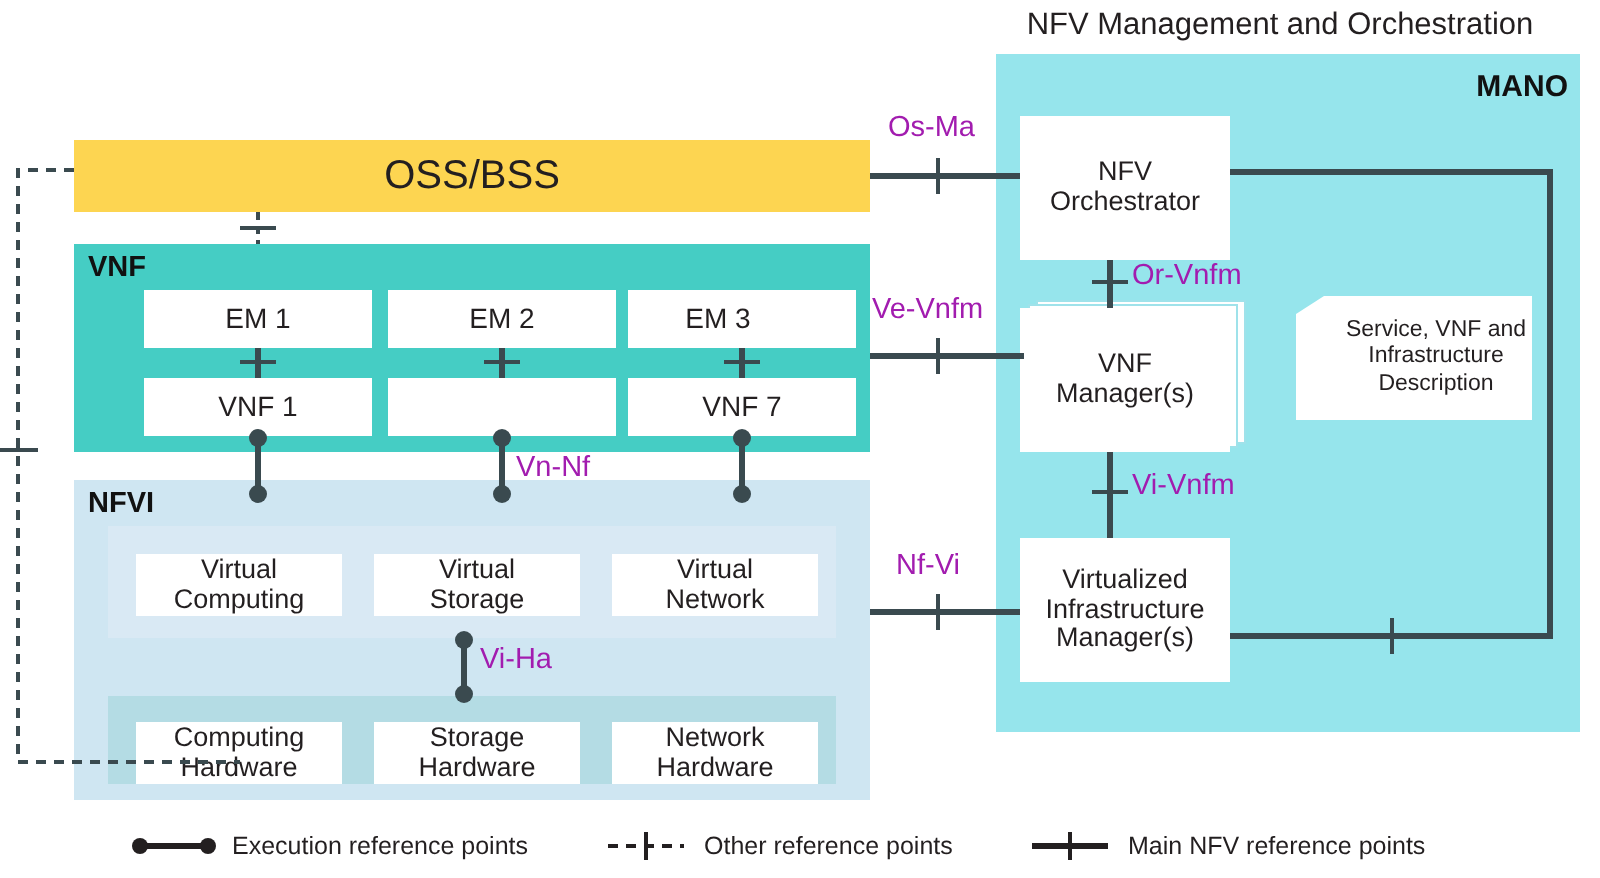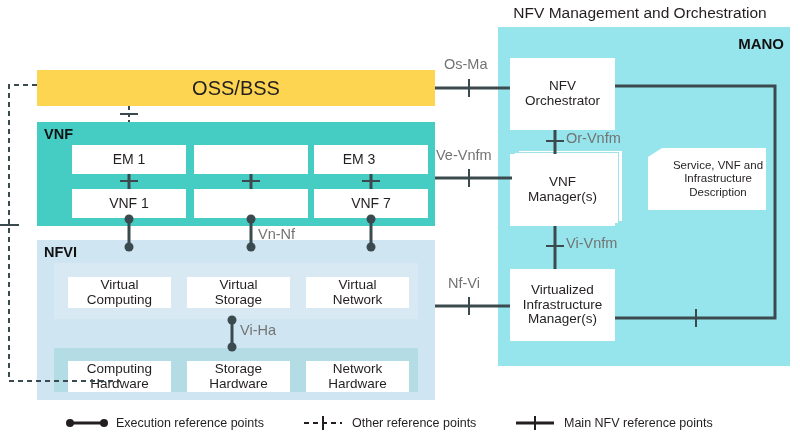--- a/index.html
+++ b/index.html
@@ -57,21 +57,21 @@
     background:#ffffff;
     -webkit-clip-path:polygon(14px 0, 100% 0, 100% 100%, 0 100%, 0 9px);
     clip-path:polygon(14px 0, 100% 0, 100% 100%, 0 100%, 0 9px);
   }
   .doc-text{font-size:11.5px;color:#231f20;line-height:1.18;}
 
   
   .refname{
     position:absolute;
     font-size:14.5px;
-    color:#737373;
+    color:#a21caf;
     white-space:nowrap;
   }
 
   
   .legend{position:absolute;left:0;top:412px;width:672px;height:27px;}
   .legend-item{position:absolute;display:flex;align-items:center;gap:6px;}
   .legend-text{font-size:12.5px;color:#231f20;white-space:nowrap;}
   .legend-gfx{position:relative;width:46px;height:14px;flex:0 0 46px;}
 </style>
 </head>
@@ -87,20 +87,21 @@
   <div class="box ossbss" style="left:37px;top:70px;width:398px;height:36px;"></div>
   <div class="lbl ossbss-text" style="left:37px;top:70px;width:398px;height:36px;">OSS/BSS</div>
 
   <div class="box vnf-panel" style="left:37px;top:122px;width:398px;height:104px;"></div>
   <div class="lbl vnf-tag" style="left:44px;top:125px;width:70px;height:20px;justify-content:flex-start;">VNF</div>
 
   <div class="box card" style="left:72px;top:145px;width:114px;height:29px;"></div>
   <div class="lbl card-text big" style="left:72px;top:145px;width:114px;height:29px;">EM 1</div>
 
   <div class="box card" style="left:194px;top:145px;width:114px;height:29px;"></div>
+  <div class="lbl card-text big" style="left:194px;top:145px;width:114px;height:29px;">EM 2</div>
 
   <div class="box card" style="left:314px;top:145px;width:114px;height:29px;"></div>
   <div class="lbl card-text big" style="left:314px;top:145px;width:90px;height:29px;">EM 3</div>
 
   <div class="box card" style="left:72px;top:189px;width:114px;height:29px;"></div>
   <div class="lbl card-text big" style="left:72px;top:189px;width:114px;height:29px;">VNF 1</div>
 
   <div class="box card" style="left:194px;top:189px;width:114px;height:29px;"></div>
   <div class="lbl card-text big" style="left:194px;top:189px;width:114px;height:29px;margin-top:44px;">VNF 2</div>
 

